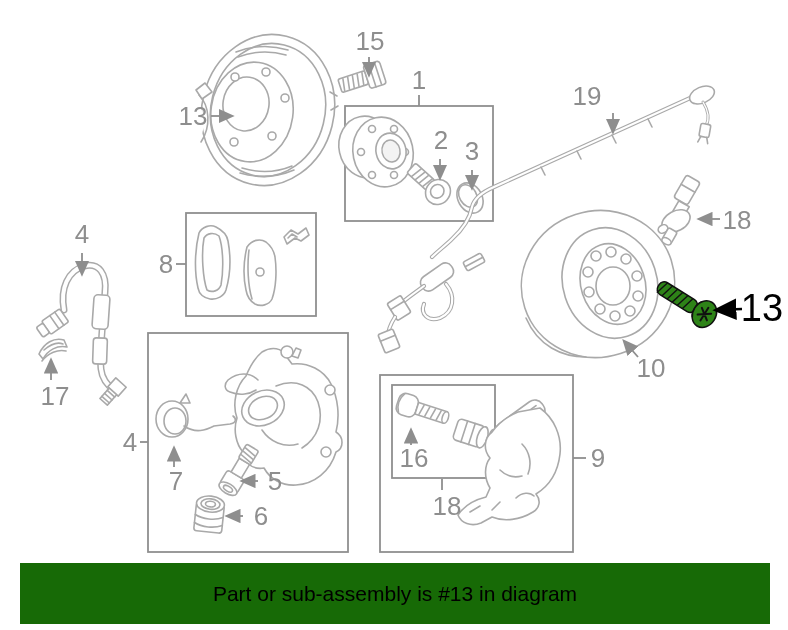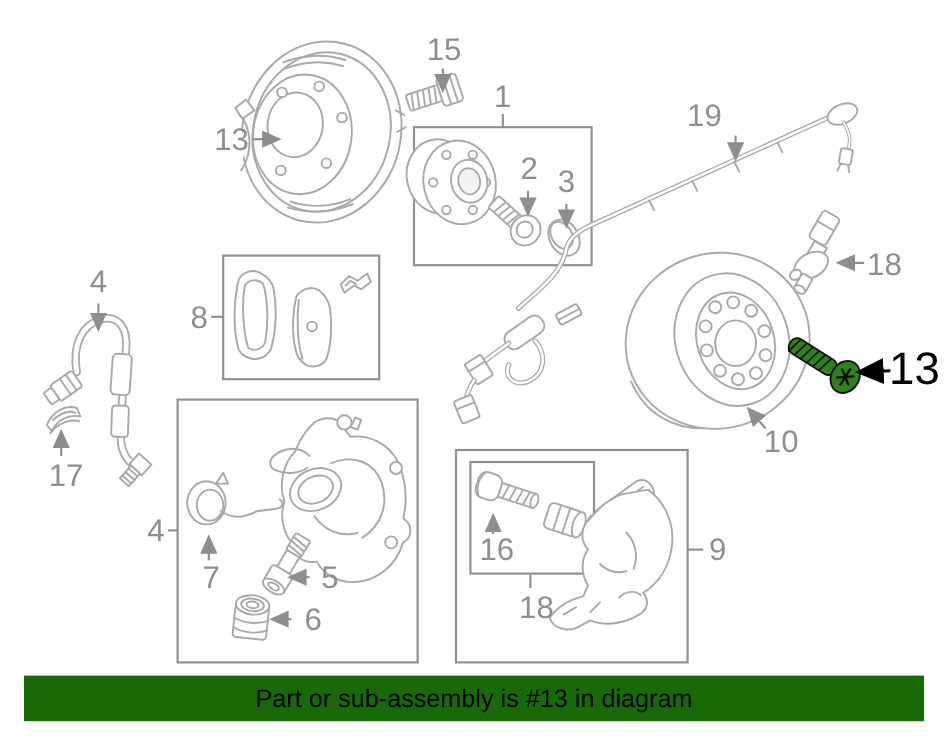--- a/index.html
+++ b/index.html
@@ -9,21 +9,21 @@
     --hl-color:#2e8318;
     --hl-label-color:#000000;
   }
   html,body{margin:0;padding:0;background:#fff;}
   .page{position:relative;width:788px;height:630px;background:#ffffff;overflow:hidden;
         font-family:"Liberation Sans",sans-serif;}
   .canvas{position:absolute;left:0;top:0;}
   .plabel{position:absolute;transform:translate(-50%,-50%);font-size:26px;line-height:1;
           color:var(--label-color);white-space:nowrap;}
   .plabel--hl{color:var(--hl-label-color);font-size:38px;}
-  .banner{position:absolute;left:20px;top:563px;width:750px;height:38px;
+  .banner{position:absolute;left:20px;top:563px;width:750px;height:61px;
           display:flex;flex-direction:column;align-items:center;justify-content:center;
           text-align:center;font-size:21px;line-height:25px;}
   
   .ln{stroke:var(--line-color);fill:none;stroke-width:1.6;stroke-linecap:round;stroke-linejoin:round;}
   .lnf{stroke:var(--line-color);fill:#ffffff;stroke-width:1.6;stroke-linecap:round;stroke-linejoin:round;}
   .lns{stroke:var(--line-color);fill:#f3f3f3;stroke-width:1.5;}
   .bx{stroke:var(--box-color);fill:none;stroke-width:1.8;}
   .wire{stroke:var(--line-color);stroke-width:4.2;fill:none;stroke-linecap:round;}
   .wirecore{stroke:#ffffff;stroke-width:2.1;fill:none;stroke-linecap:round;}
   .erase{fill:#ffffff;stroke:none;}

